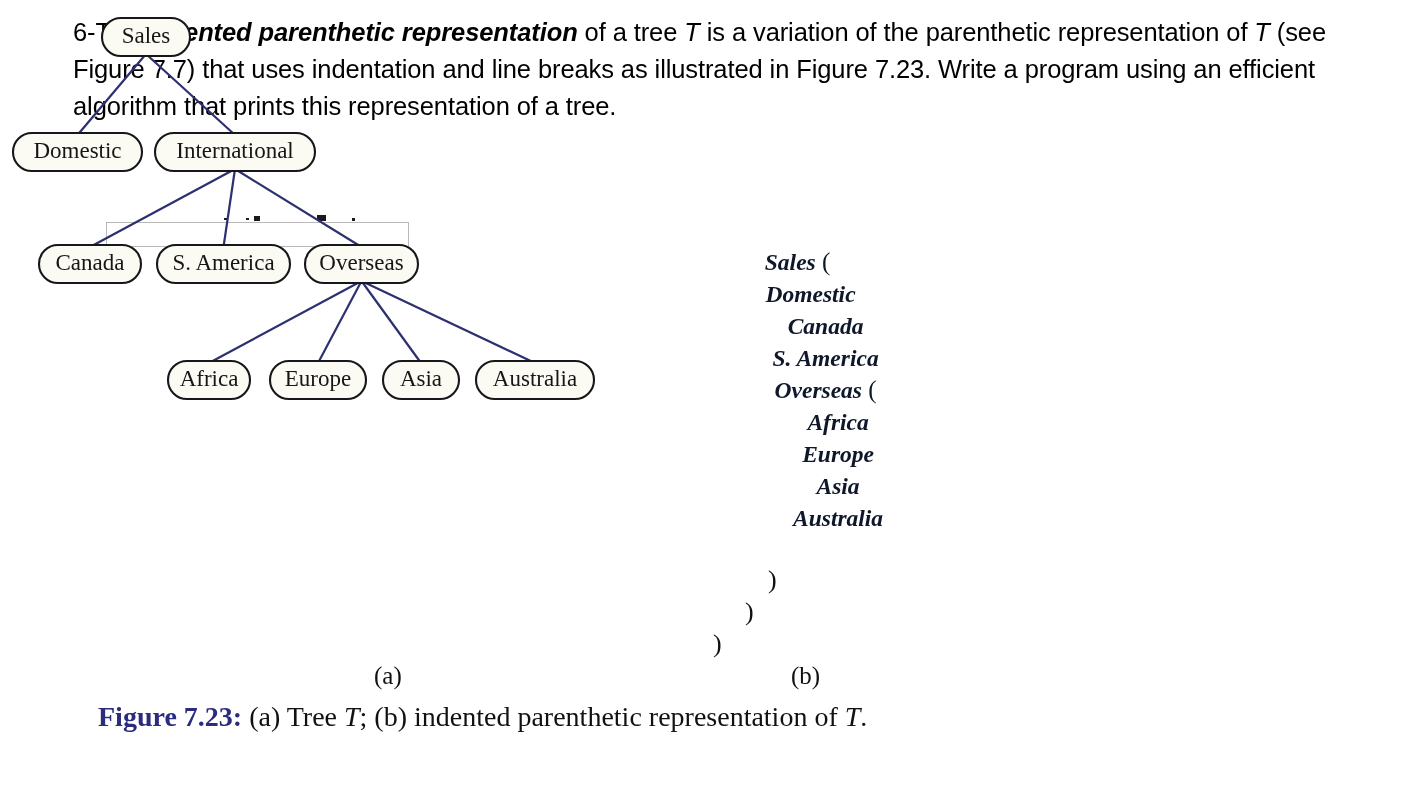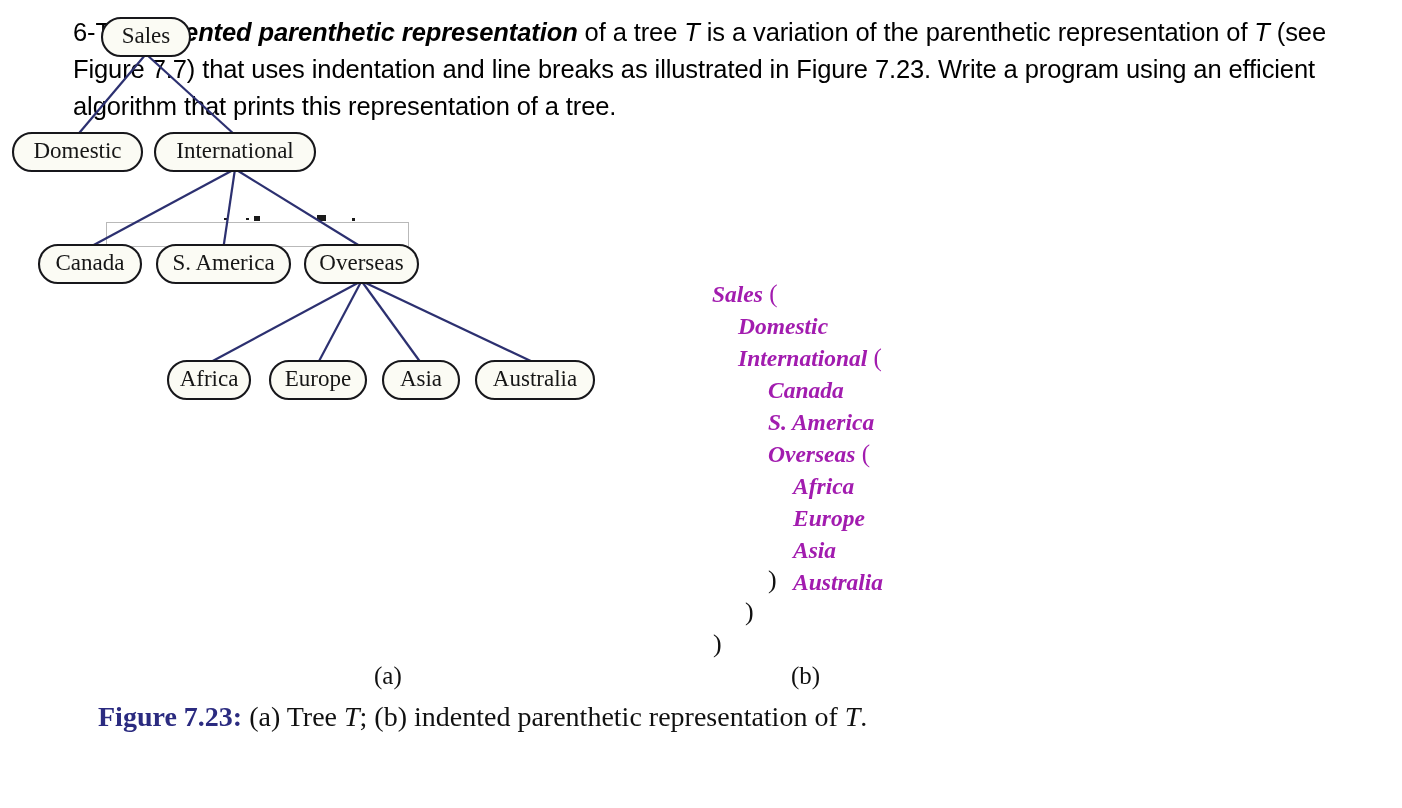--- a/index.html
+++ b/index.html
@@ -36,20 +36,21 @@
     font-style: italic;
   }
 
   
   #figure {
     position: absolute;
     left: 0;
     top: 0;
     width: 1402px;
     height: 808px;
+    text-align: center;
   }
 
   
   #tree-svg {
     position: absolute;
     left: 90px;
     top: 250px;
   }
 
   
@@ -89,23 +90,22 @@
   }
 
   
   #paren-block {
     position: absolute;
     left: 712px;
     top: 246px;
     font-family: "Liberation Serif", serif;
     font-size: 23.5px;
     line-height: 32px;
-    color: #a21caf;
+    color: #0f172a;
     white-space: nowrap;
-    margin-top: 32px;
   }
   #paren-block .pline {
     height: 32px;
   }
   #paren-block .lbl {
     font-weight: bold;
     font-style: italic;
   }
   #paren-block .paren {
     font-weight: normal;
@@ -220,21 +220,20 @@
         <g>
           <rect x="566" y="611" width="118" height="38" rx="19" ry="19" class="node-rect"></rect>
           <text x="625" y="631" class="node-label">Australia</text>
         </g>
       </g>
   </svg>
 
   <div id="paren-block">
       <div class="pline ind0"><span class="lbl">Sales</span><span class="paren"> (</span></div>
       <div class="pline ind1"><span class="lbl">Domestic</span></div>
-      <div class="pline ind1"><span class="lbl">International</span><span class="paren"> (</span></div>
       <div class="pline ind2"><span class="lbl">Canada</span></div>
       <div class="pline ind2"><span class="lbl">S. America</span></div>
       <div class="pline ind2"><span class="lbl">Overseas</span><span class="paren"> (</span></div>
       <div class="pline ind3"><span class="lbl">Africa</span></div>
       <div class="pline ind3"><span class="lbl">Europe</span></div>
       <div class="pline ind3"><span class="lbl">Asia</span></div>
       <div class="pline ind3"><span class="lbl">Australia</span></div>
     </div>
   <div id="close-parens">
       <div class="close-paren" style="left: 768px; top: 565px;">)</div>

